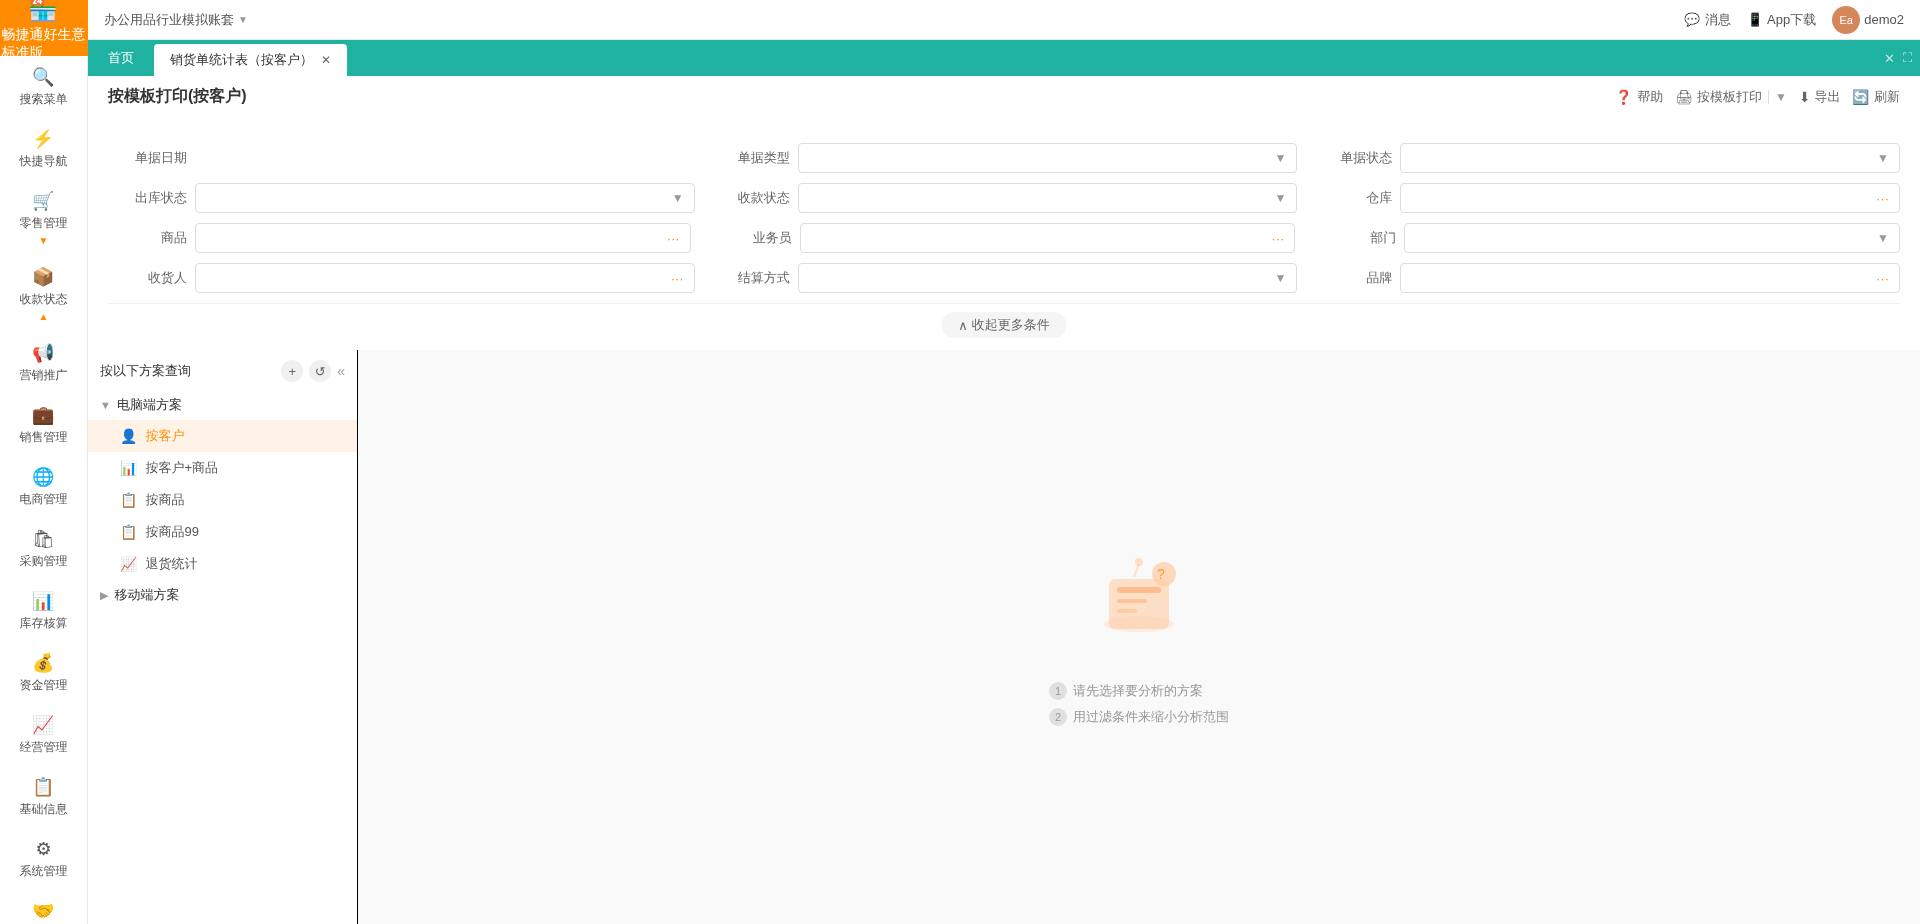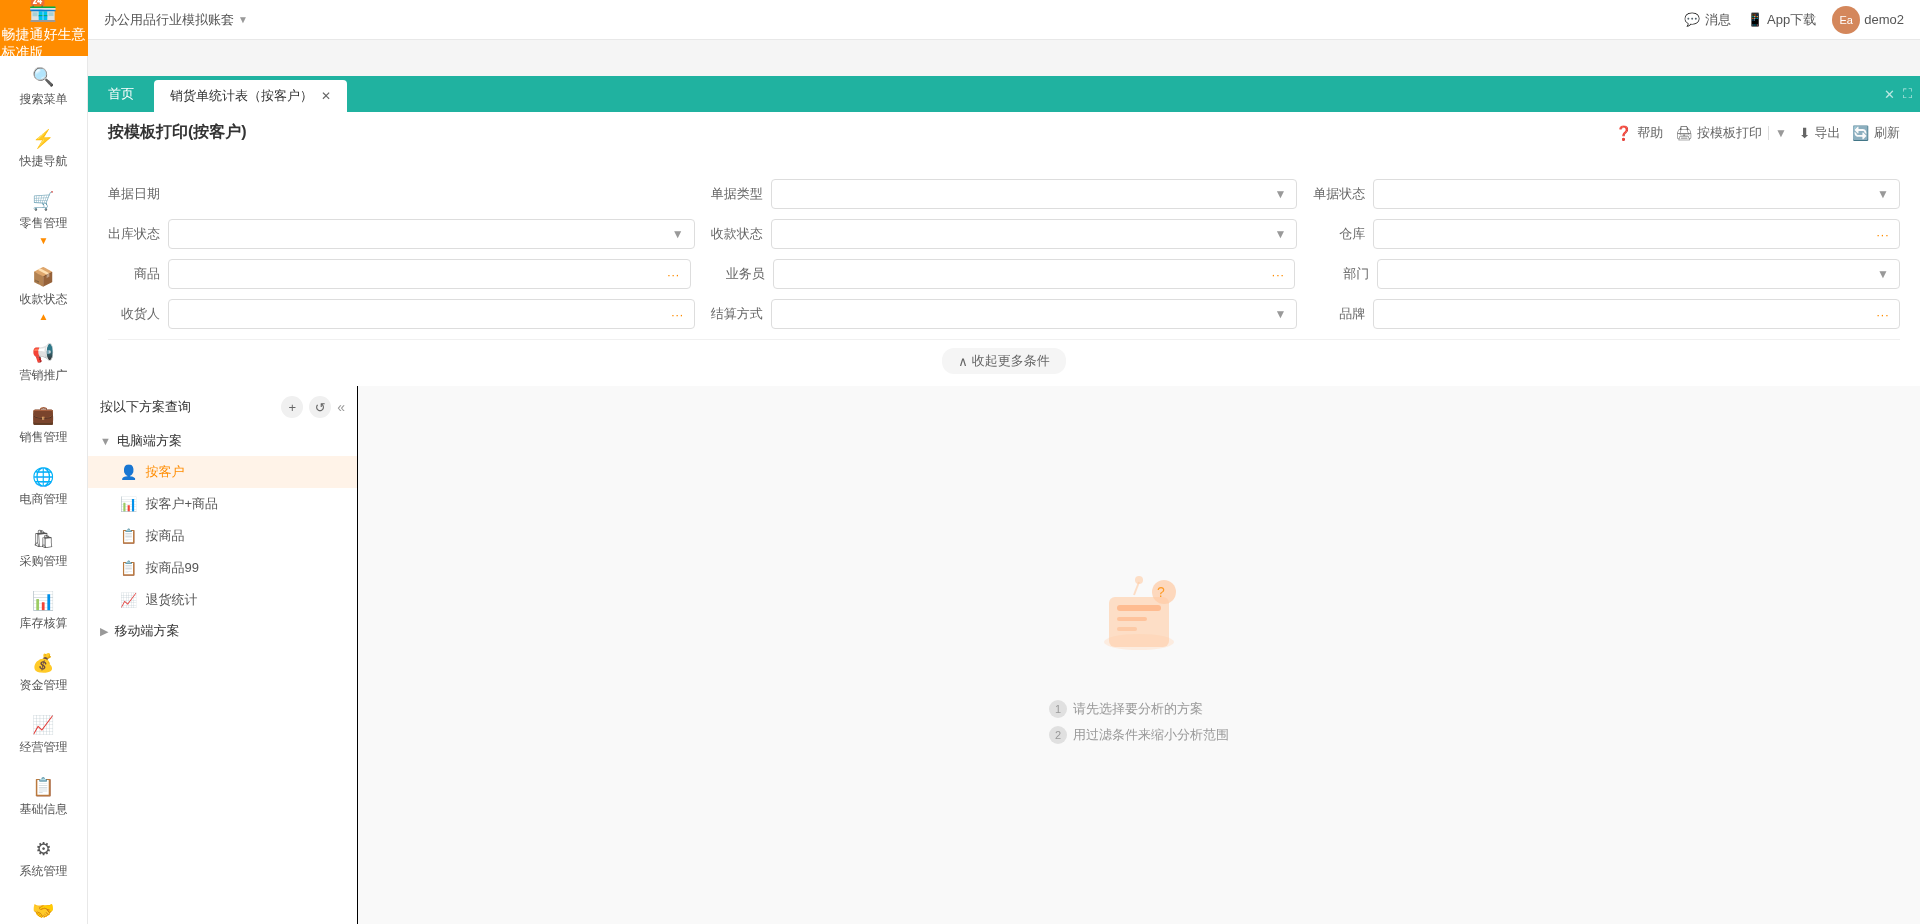--- a/index.html
+++ b/index.html
@@ -17,21 +17,21 @@
 
     
     .topbar { height: 40px; background: #fff; display: flex; align-items: center; justify-content: space-between; padding: 8px 16px; border-bottom: 1px solid #e8e8e8; flex-shrink: 0; }
     .topbar-left { display: flex; align-items: center; gap: 8px; color: #555; font-size: 13px; }
     .topbar-dropdown { display: flex; align-items: center; gap: 4px; cursor: pointer; }
     .topbar-right { display: flex; align-items: center; gap: 16px; font-size: 13px; color: #555; }
     .topbar-right-item { display: flex; align-items: center; gap: 4px; cursor: pointer; }
     .avatar { width: 28px; height: 28px; border-radius: 50%; background: #d4875b; display: flex; align-items: center; justify-content: center; color: #fff; font-size: 11px; }
 
     
-    .tabs { height: 36px; background: #20b2a0; display: flex; align-items: center; padding: 0 0; flex-shrink: 0; margin-top: 36px; }
+    .tabs { height: 36px; background: #20b2a0; display: flex; align-items: center; padding: 0 0; flex-shrink: 0; }
     .tab { height: 36px; padding: 0 16px; display: flex; align-items: center; gap: 8px; cursor: pointer; font-size: 13px; color: rgba(255,255,255,0.8); }
     .tab.home { color: #fff; padding: 0 20px; }
     .tab.active { background: #fff; color: #333; border-radius: 4px 4px 0 0; margin-top: 4px; height: 32px; }
     .tab-close { font-size: 12px; color: #666; cursor: pointer; }
 
     
     .page-content { flex: 1; background: #f5f5f5; overflow: auto; display: flex; flex-direction: column; }
     .page-title { font-size: 16px; font-weight: bold; color: #333; padding-bottom: 12px; }
     .page-actions { display: flex; align-items: center; gap: 12px; color: #666; font-size: 13px; padding-bottom: 12px; }
     .page-action { display: flex; align-items: center; gap: 4px; cursor: pointer; color: #666; }
@@ -66,21 +66,21 @@
 
     
     .data-area { flex: 1; display: flex; flex-direction: column; align-items: center; justify-content: center; background: #f9f9f9; }
     .empty-state { display: flex; flex-direction: column; align-items: center; gap: 20px; }
     .empty-hints { display: flex; flex-direction: column; gap: 8px; color: #999; font-size: 13px; }
     .empty-hint { display: flex; align-items: center; gap: 6px; }
     .hint-num { width: 18px; height: 18px; border-radius: 50%; background: #e0e0e0; color: #999; font-size: 11px; display: flex; align-items: center; justify-content: center; }
 
     .filter-section { background: #fff; padding: 14px 20px 4px; position: relative; }
     .filter-item { display: flex; align-items: center; gap: 8px; }
-    .filter-item-label { color: #666; font-size: 13px; white-space: nowrap; min-width: 52px; text-align: right; }
+    .filter-item-label { color: #666; font-size: 13px; white-space: nowrap; min-width: 52px; text-align: right; margin-left: 27px; }
     .filter-item-control { flex: 1; height: 30px; border: 1px solid #ddd; border-radius: 4px; display: flex; align-items: center; justify-content: space-between; padding: 0 10px; background: #fff; cursor: pointer; font-size: 13px; color: #bbb; }
     .filter-item-control .dots { color: #ff8c00; }
 
     .tabs-bar-right { margin-left: auto; display: flex; align-items: center; }
     .window-ctrl { display: flex; align-items: center; padding: 0 8px; color: #fff; opacity: 0.7; gap: 8px; }
 
     .page-top { display: flex; background: #fff; padding: 10px 20px; align-items: center; justify-content: space-between; }
     .print-divider { width: 1px; height: 14px; background: #ddd; margin: 0 2px; }
   </style>
 </head>

